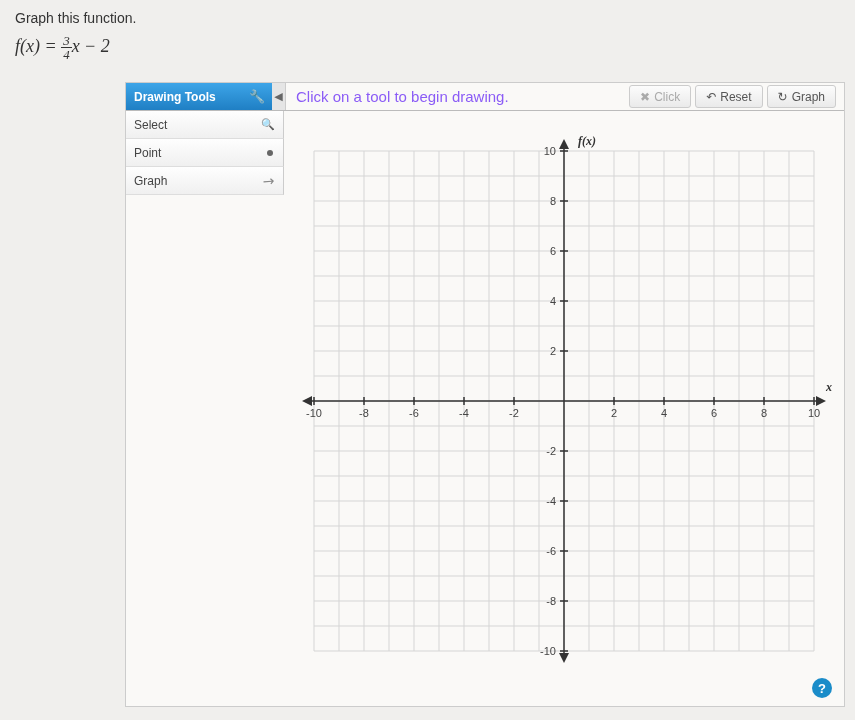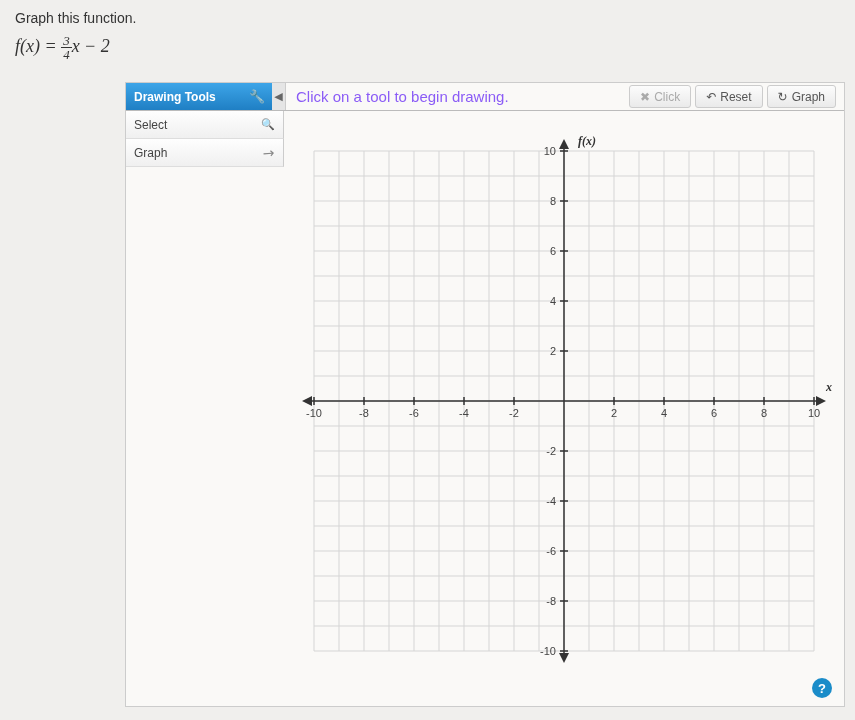--- a/index.html
+++ b/index.html
@@ -173,20 +173,24 @@
         <span>↻</span>
         <span>Graph</span>
       </div>
     </div>
   </div>
 
   <div class="tool-list">
     <div class="tool-item">
       <span>Select</span>
       <span class="tool-icon">🔍</span>
+    </div>
+    <div class="tool-item">
+      <span>Point</span>
+      <span class="point-dot"></span>
     </div>
     <div class="tool-item">
       <span>Graph</span>
       <span class="line-icon">↗</span>
     </div>
   </div>
 
   <div class="graph-area">
     <svg id="graph-svg" width="560" height="590">
         <line x1="30" y1="40" x2="30" y2="540" stroke="#d5d5d5" stroke-width="1"></line>

